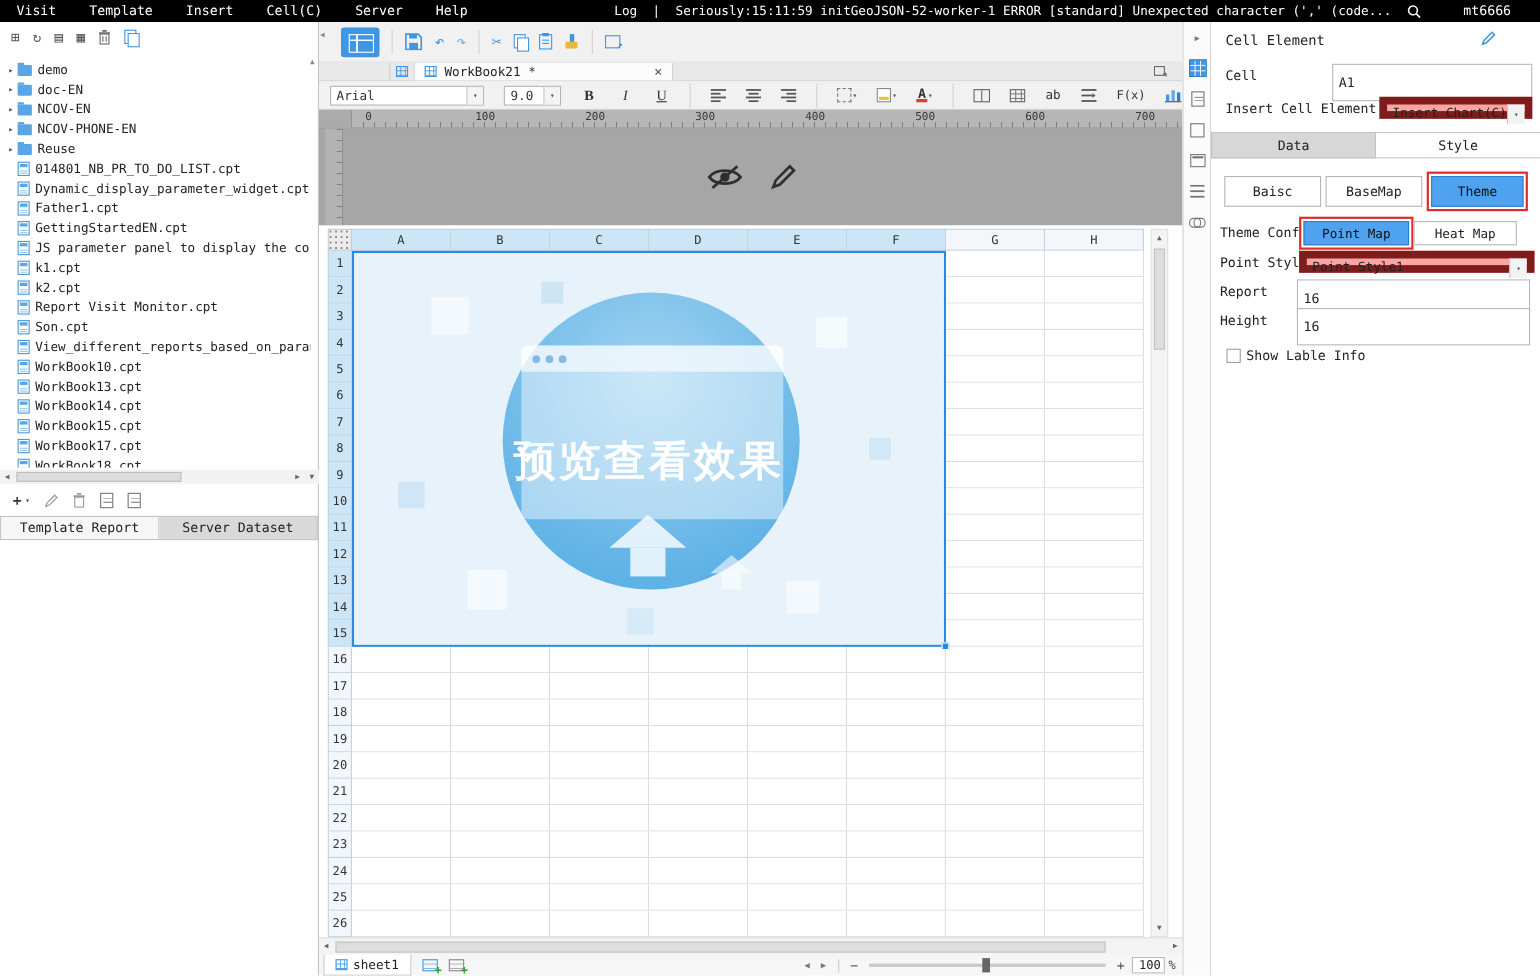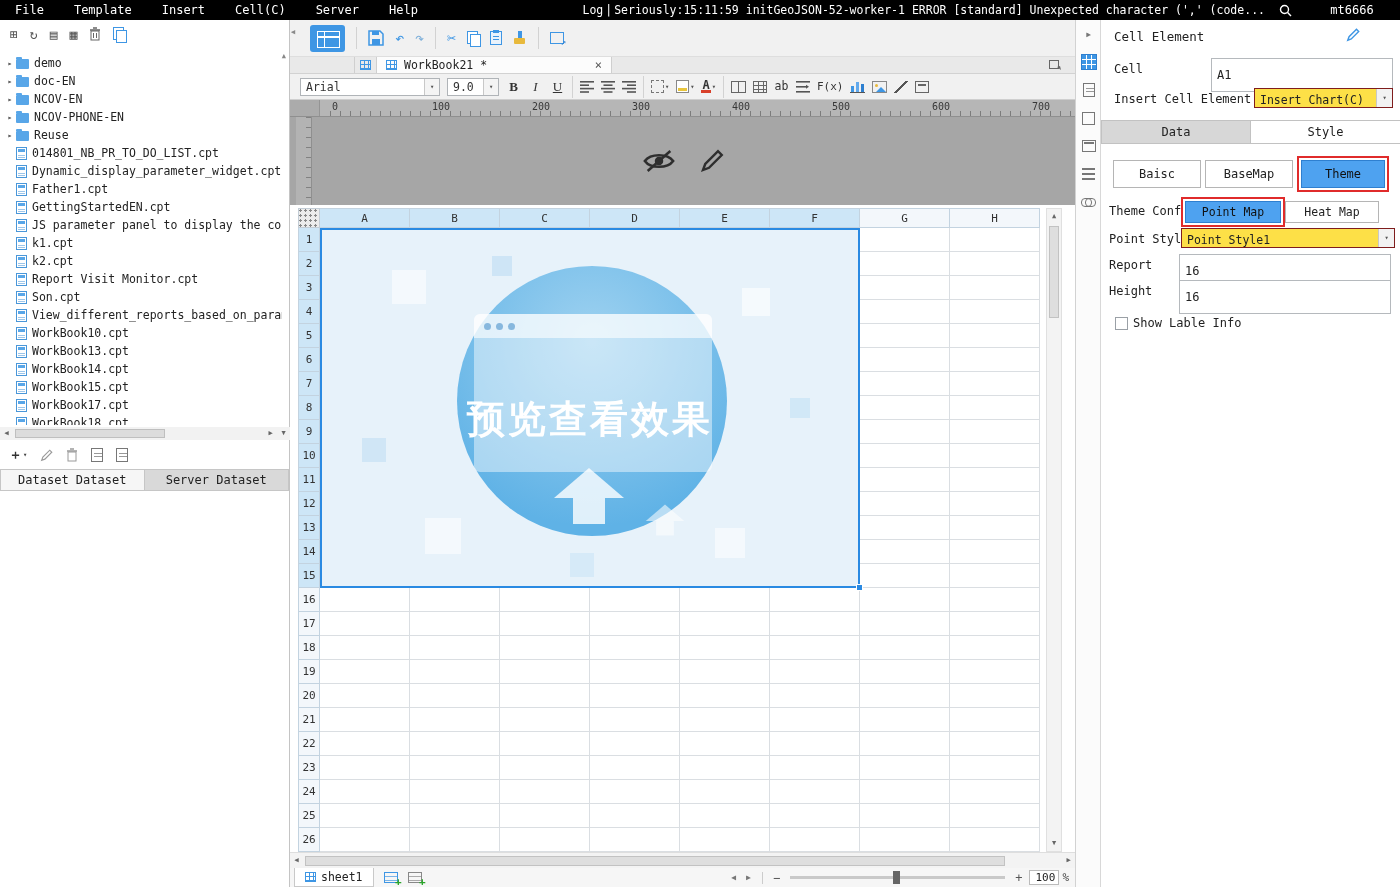--- a/index.html
+++ b/index.html
@@ -4,21 +4,21 @@
 <style>
 *{margin:0;padding:0;box-sizing:border-box}
 html,body{width:1400px;height:887px;overflow:hidden}
 body{position:relative;background:#fff;font-family:"DejaVu Sans Mono","Liberation Mono",monospace;font-size:12px;color:#222}
 svg{display:block}
 
 
 .menubar{position:absolute;left:0;top:0;width:1400px;height:20px;background:#000;color:#fff;display:flex;align-items:center}
 .menu-items{display:flex;height:100%;align-items:center}
 .menu-item{padding:0 15px;line-height:20px;cursor:default}
-.logwrap{margin-left:auto;display:flex;align-items:center;gap:2px;white-space:nowrap;font-size:11.5px;overflow:hidden}
+.logwrap{margin-left:auto;display:flex;align-items:center;gap:14px;white-space:nowrap;font-size:11.5px;overflow:hidden}
 .search-ic{margin:0 12px 0 14px;flex:none}
 .user{width:96px;text-align:center;flex:none}
 
 
 .left-panel{position:absolute;left:0;top:20px;width:290px;height:867px;background:#fff;border-right:1px solid #c4c4c4}
 .lp-toolbar{position:absolute;left:0;top:0;width:100%;height:28px;display:flex;align-items:center;gap:12px;padding:0 10px;color:#555;font-size:13px}
 .tree-scroll-up{position:absolute;right:3px;top:32px;font-size:7px;color:#888}
 .tree{position:absolute;left:0;top:34px;width:282px;height:371px;overflow:hidden}
 .tree-item{display:flex;align-items:center;height:18px;padding-left:5px;white-space:nowrap;cursor:default}
 .tw{width:10px;font-size:8px;color:#555;text-align:center;flex:none}
@@ -71,21 +71,21 @@
 .dt-spacer{width:64px}
 .dt-grid{width:22px;border-left:1px solid #cfcfcf;display:flex;align-items:center;justify-content:center}
 .mini-grid{width:11px;height:10px;border:1px solid #3e96e4;background:
  linear-gradient(#3e96e4 1px,transparent 1px) 0 3px/100% 4px,
  linear-gradient(90deg,#3e96e4 1px,transparent 1px) 3px 0/4px 100%}
 .doc-tab{background:#fcfcfc;border-left:1px solid #cfcfcf;border-right:1px solid #cfcfcf;display:flex;align-items:center;padding:0 9px;gap:7px;width:236px;font-size:11.5px}
 .doc-tab .close{margin-left:auto;color:#555;font-size:12px}
 .dt-right{margin-left:auto;margin-right:13px;display:flex;align-items:center;color:#555}
 
 
-.fmt{position:absolute;left:0;top:54px;width:785px;height:26px;background:#f1f1f1;border-bottom:1px solid #cfcfcf;display:flex;align-items:center;padding-left:10px;gap:7px;color:#333}
+.fmt{position:absolute;left:0;top:54px;width:785px;height:26px;background:#f1f1f1;border-bottom:1px solid #cfcfcf;display:flex;align-items:center;padding-left:10px;gap:18px;color:#333}
 .combo{height:18px;border:1px solid #b0b4b8;background:#fff;display:flex;align-items:center;font-size:11.5px;flex:none}
 .combo .cv{padding:0 5px;flex:1;white-space:nowrap;overflow:hidden}
 .combo .ca{width:15px;border-left:1px solid #c8c8c8;text-align:center;font-size:7px;color:#555;line-height:16px;background:#f4f4f4}
 .fbtn{min-width:15px;text-align:center;font-size:13px;flex:none;line-height:1}
 .fbtn.b{font-family:"Liberation Serif","DejaVu Serif",serif;font-weight:bold}
 .fbtn.i{font-family:"Liberation Serif","DejaVu Serif",serif;font-style:italic}
 .fbtn.u{font-family:"Liberation Serif","DejaVu Serif",serif;text-decoration:underline}
 .dd8{font-size:7px;color:#555;margin-left:1px}
 .ic-border{width:13px;height:13px;border:1px dashed #777;flex:none}
 .ic-fill{width:13px;height:13px;border:1px solid #888;background:#fff;position:relative;flex:none}
@@ -186,40 +186,40 @@
 .ic-link::before,.ic-link::after{content:"";position:absolute;top:1px;width:9px;height:7px;border:1.5px solid #777;border-radius:4px}
 .ic-link::before{left:0}
 .ic-link::after{right:0}
 
 
 .right-panel{position:absolute;left:1100px;top:20px;width:270px;height:867px;background:#fff;border-left:1px solid #d8d8d8}
 .rp-title{position:absolute;left:13px;top:9px;font-size:12.5px}
 .rp-edit{position:absolute;right:10px;top:8px}
 .rp-label{position:absolute;font-size:12px;color:#222}
 .ipt{position:absolute;border:1px solid #b5b9bd;background:#fff;height:20px;font-family:inherit;font-size:12px;color:#222;padding:16px 5px}
-.rp-select{position:absolute;height:20px;border:1px solid #7f1d1d;background:#fde047;display:flex;align-items:flex-end;font-size:11.5px}
+.rp-select{position:absolute;height:20px;border:7px solid #7f1d1d;background:#fca5a5;display:flex;align-items:flex-start;font-size:11.5px}
 .rp-select .cv{flex:1;padding:0 5px;white-space:nowrap;overflow:hidden}
 .rp-select .ca{width:16px;border-left:1px solid #c8c8c8;background:#f2f2f2;text-align:center;font-size:7px;color:#555;line-height:18px}
 .rp-tabs{position:absolute;left:0;top:100px;width:300px;height:24px;display:flex}
 .rp-tab{width:150px;height:24px;border:1px solid #c2c2c2;text-align:center;line-height:22px;background:#fff}
 .rp-tab.active{background:#d7d7d7}
 .rp-tab + .rp-tab{border-left:none}
 .st-btn{position:absolute;height:28px;line-height:26px;text-align:center;border:1px solid #b5b5b5;background:#fff;font-size:12px}
 .cf-btn{position:absolute;height:22px;line-height:20px;text-align:center;border:1px solid #b5b5b5;background:#fff;font-size:11.5px}
 .blue{background:#4ea2f0 !important;border-color:#2e7fd0 !important;color:#111}
 .annotated{outline:2px solid #e02b2b;outline-offset:2px}
 .cb{position:absolute;left:14px;top:296px;display:flex;align-items:center;gap:5px}
 .cb-box{width:13px;height:13px;border:1px solid #9aa0a6;background:#fff}
 </style>
 </head>
 <body>
 
 <div class="menubar">
   <span class="menu-items">
-      <span class="menu-item">File</span>
+      <span class="menu-item">Visit</span>
       <span class="menu-item">Template</span>
       <span class="menu-item">Insert</span>
       <span class="menu-item">Cell(C)</span>
       <span class="menu-item">Server</span>
       <span class="menu-item">Help</span>
     </span>
   <span class="logwrap">
     <span>Log</span>
     <span>|</span>
     <span>Seriously:15:11:59  initGeoJSON-52-worker-1 ERROR [standard] Unexpected character (',' (code...</span>
@@ -380,21 +380,21 @@
       <svg width="12" height="14" viewBox="0 0 12 14">
           <rect x="2" y="4" width="8" height="9" fill="none" stroke="#9a9a9a"></rect>
           <line x1="1" y1="3" x2="11" y2="3" stroke="#9a9a9a" stroke-width="1.5"></line>
           <line x1="4" y1="1" x2="8" y2="1" stroke="#9a9a9a" stroke-width="1.5"></line>
         </svg>
     </span>
     <span class="ic-page"></span>
     <span class="ic-page"></span>
   </div>
   <div class="lp-tabs">
-    <div class="lp-tab active">Dataset Dataset</div>
+    <div class="lp-tab active">Template Report</div>
     <div class="lp-tab">Server Dataset</div>
   </div>
 </div>
 
 <div class="main">
   <span class="collapse-left">◀</span>
 
   <div class="tb1">
     <span class="big-btn"></span>
     <span class="sep-v"></span>

